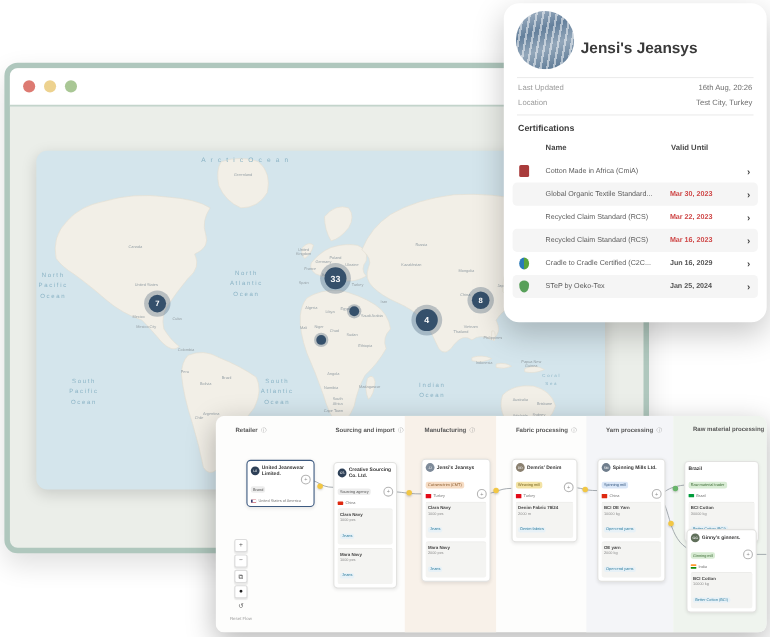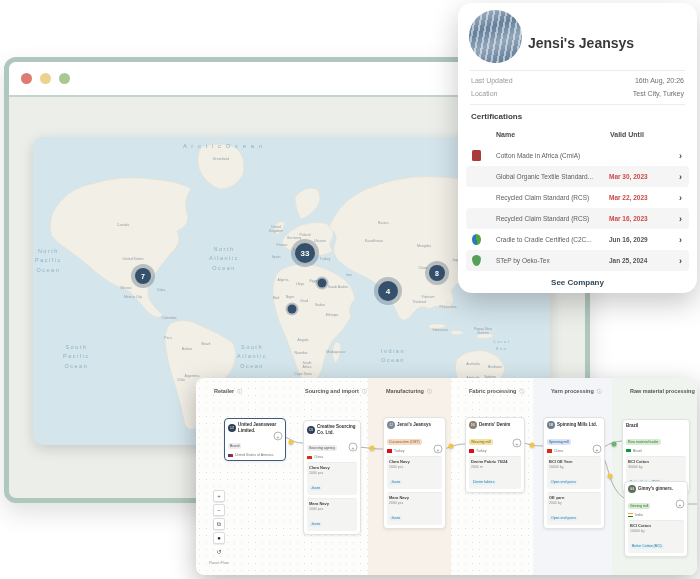--- a/index.html
+++ b/index.html
@@ -321,21 +321,20 @@
       </div>
 
       <div class="cert-row">
         <span class="cert-icon" style="display: block; background: rgb(88, 160, 90); border-radius: 50% / 35% 35% 65% 65%;"></span>
         <span class="cert-name">STeP by Oeko-Tex</span>
         <span class="cert-date" style="color: rgb(85, 85, 85);">Jan 25, 2024</span>
         <span class="cert-chev">›</span>
       </div>
     </div>
 
-  <div class="see-company">See Company</div>
 </div>
 
 <div class="flow">
 
   <div>
 
       <div class="flow-col" style="left: 0px; width: 91px; background: transparent;">
         <div class="flow-col-label">
           <span>Retailer</span><span class="flow-info">ⓘ</span>
         </div>

